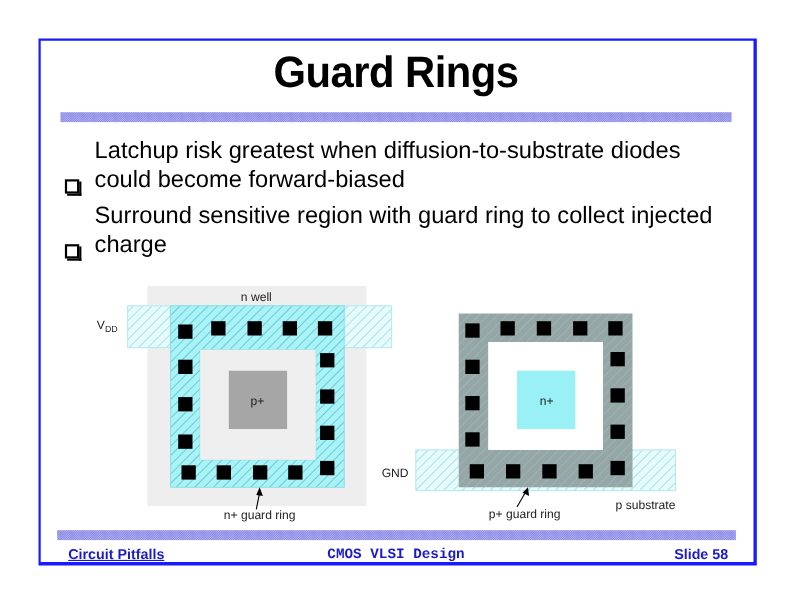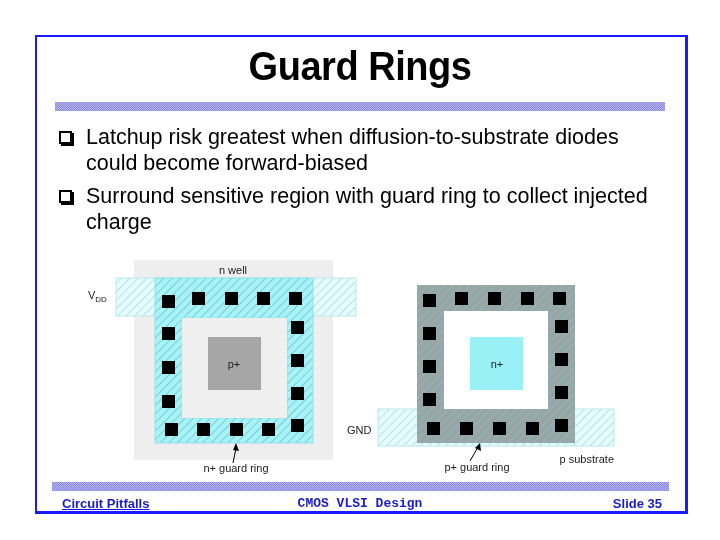--- a/index.html
+++ b/index.html
@@ -26,21 +26,21 @@
         linear-gradient(45deg, rgba(255,255,255,0.35) 25%, transparent 25%, transparent 75%, rgba(255,255,255,0.35) 75%),
         linear-gradient(45deg, rgba(255,255,255,0.35) 25%, transparent 25%, transparent 75%, rgba(255,255,255,0.35) 75%);
       background-size: 2px 2px; background-position: 0 0, 1px 1px;
     }
     .bar-top { left: 55px; top: 102px; width: 610px; }
     .bar-bottom { left: 52px; top: 482px; width: 617px; }
     .bullets {
       position: absolute; left: 55px; top: 124px; width: 620px;
       font-size: 21.5px; color: #000; line-height: 26px;
     }
-    .bullet { display: flex; margin-bottom: 7px; }
+    .bullet { display: flex; margin-bottom: 7px; align-items: flex-end; }
     .checkbox {
       flex: 0 0 auto; width: 13px; height: 13px; border: 2px solid #000;
       box-sizing: border-box; margin: 7px 14px 0 4px; position: relative;
     }
     .checkbox::after {
       content: ""; position: absolute; right: -4px; bottom: -4px;
       width: 13px; height: 2px; background: #000;
     }
     .checkbox::before {
       content: ""; position: absolute; right: -4px; bottom: -4px;
@@ -153,13 +153,13 @@
     <line x1="470" y1="461" x2="478" y2="447" stroke="#000" stroke-width="1"></line>
     <polygon points="480,443 481,451 475,448" fill="#000"></polygon>
     <text x="477" y="471" text-anchor="middle" class="lbl">p+ guard ring</text>
     <text x="614" y="463" text-anchor="end" class="lbl">p substrate</text>
   </g>
 </svg>
 
 <div class="hatchbar bar-bottom"></div>
 <div class="footer f-left">Circuit Pitfalls</div>
 <div class="footer f-center">CMOS VLSI Design</div>
-<div class="footer f-right">Slide 35</div>
+<div class="footer f-right">Slide 58</div>
 
 </body></html>

